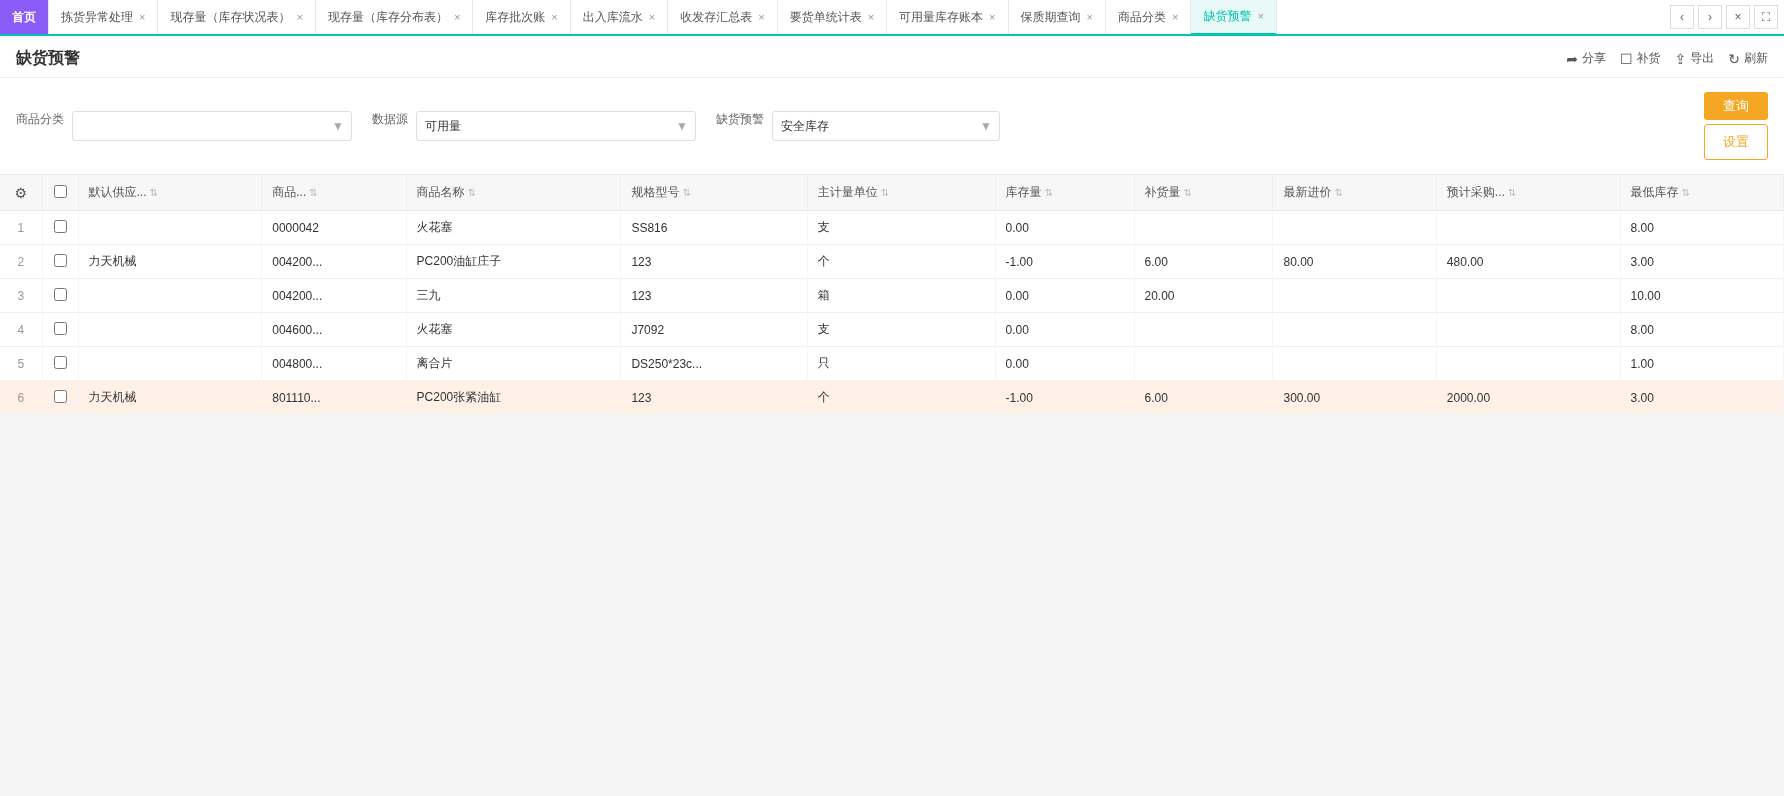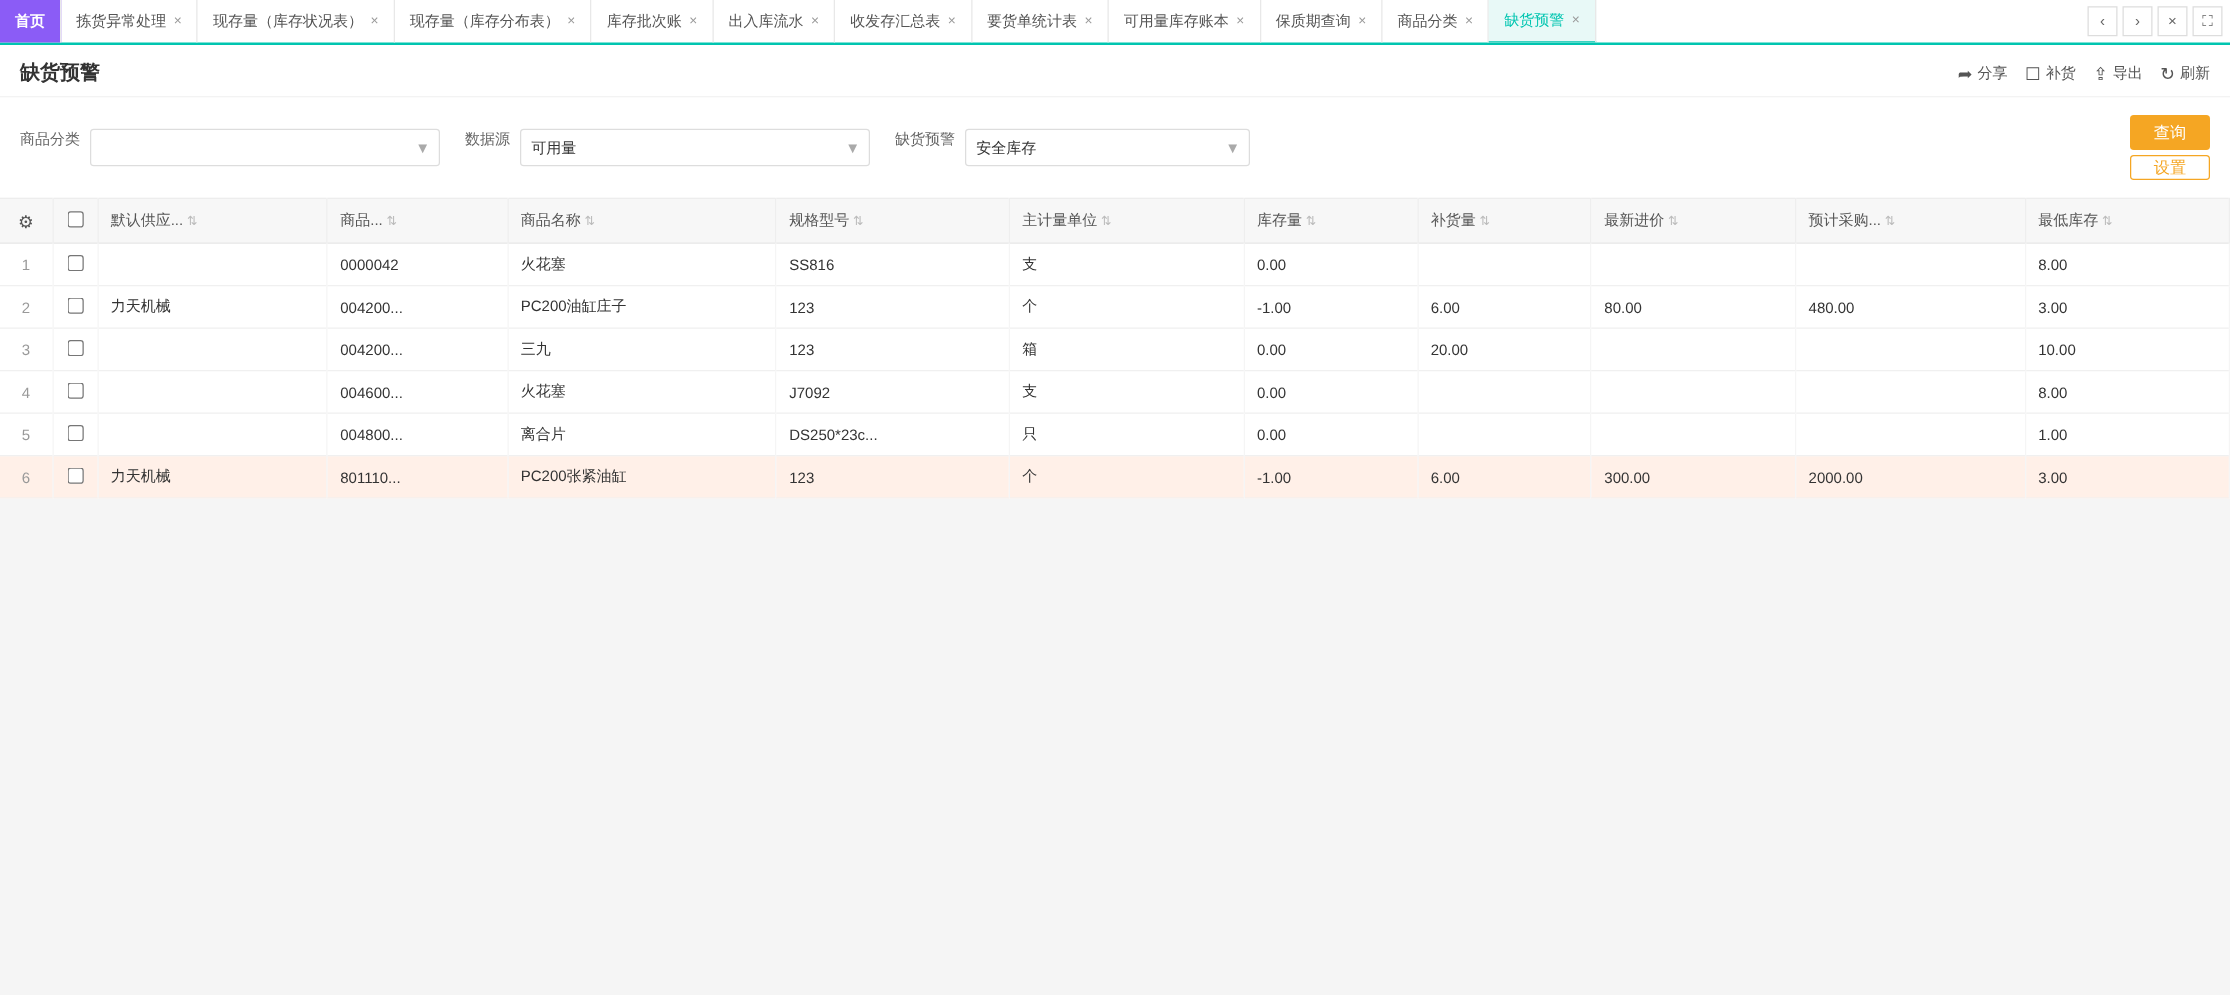--- a/index.html
+++ b/index.html
@@ -157,21 +157,21 @@
       height: 28px;
       cursor: pointer;
       font-size: 13px;
     }
     .btn-setting {
       background: #fff;
       color: #f5a623;
       border: 1px solid #f5a623;
       border-radius: 3px;
       padding: 0 18px;
-      height: 20px;
+      height: 36px;
       cursor: pointer;
       font-size: 13px;
     }
 
     
     .table-wrapper {
       padding: 0 0;
       overflow-x: auto;
     }
     table {

